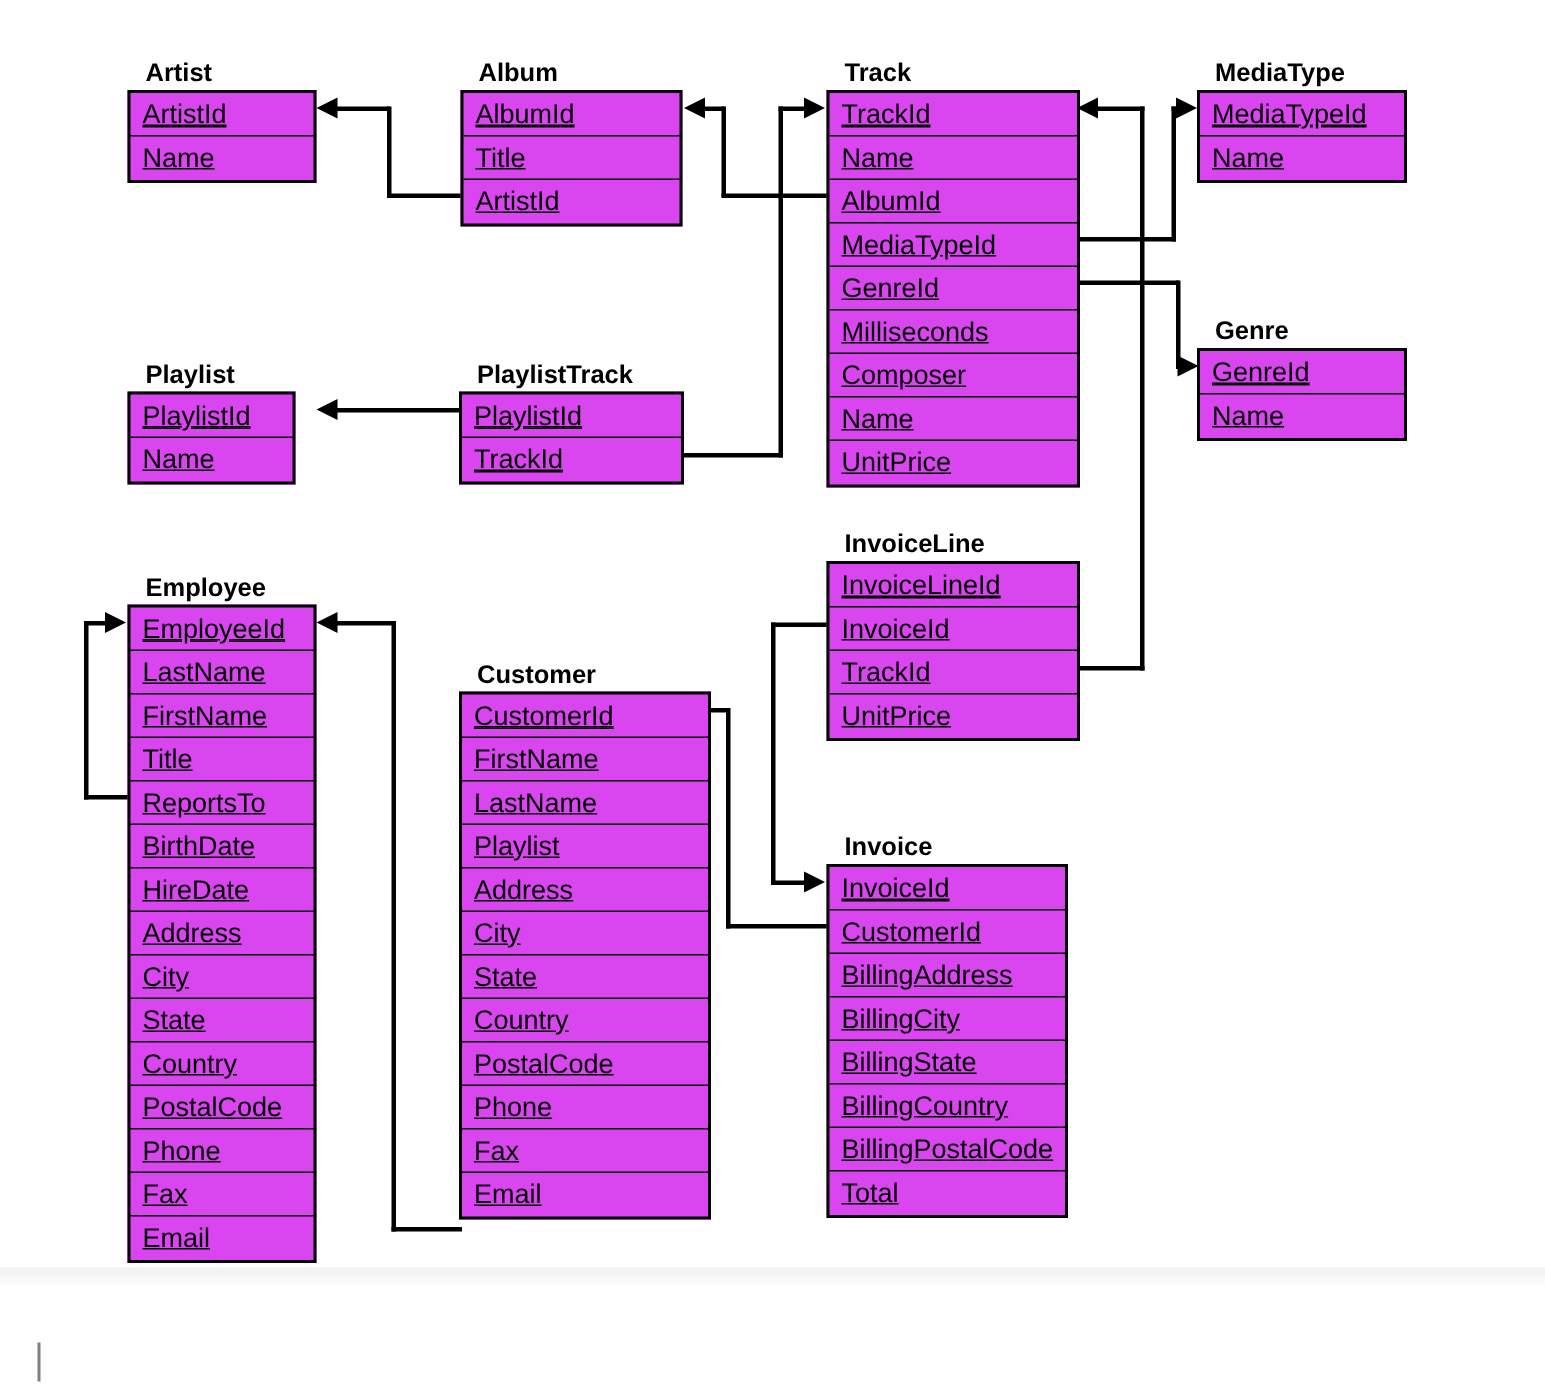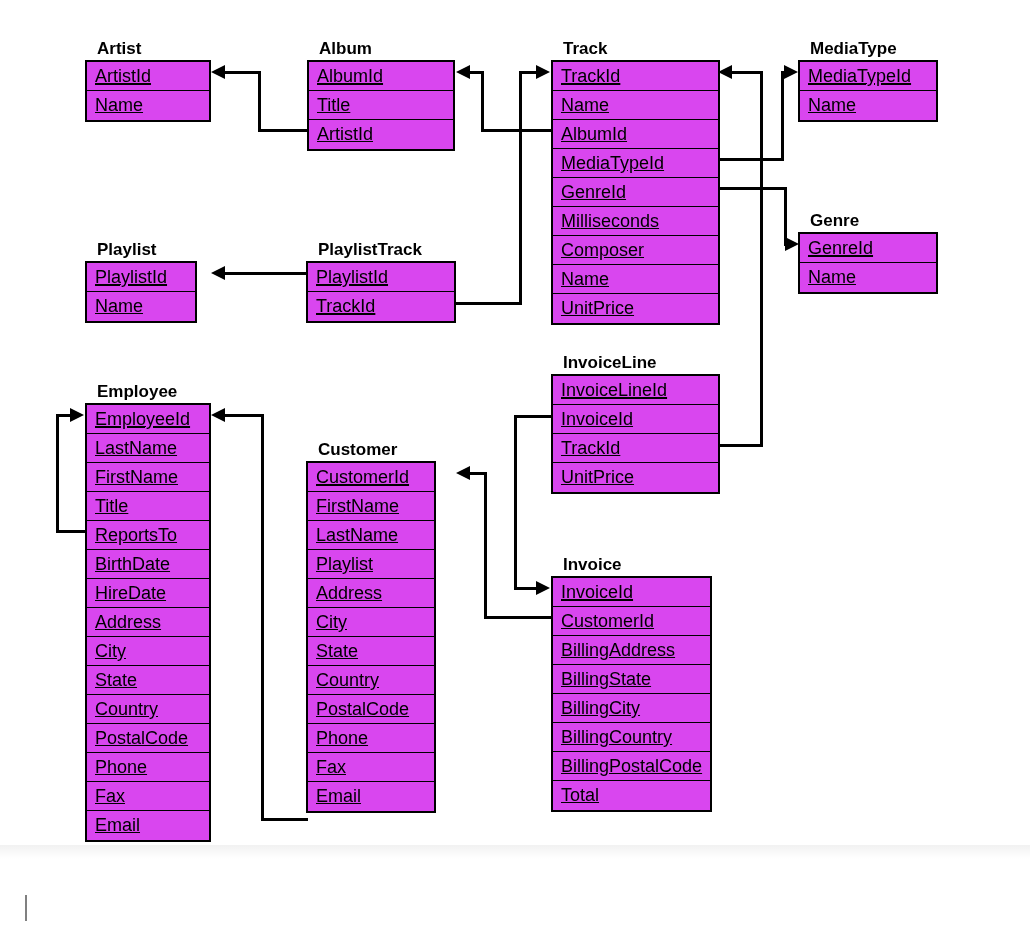--- a/index.html
+++ b/index.html
@@ -231,21 +231,21 @@
           <div class="attr"><span>Address</span></div>
           <div class="attr"><span>City</span></div>
           <div class="attr"><span>State</span></div>
           <div class="attr"><span>Country</span></div>
           <div class="attr"><span>PostalCode</span></div>
           <div class="attr"><span>Phone</span></div>
           <div class="attr"><span>Fax</span></div>
           <div class="attr"><span>Email</span></div>
         </div>
       </div>
-      <div class="entity" style="left: 306px; top: 461px; width: 130px;">
+      <div class="entity" style="left: 306px; top: 461px; width: 168px;">
         <div class="entity-title">Customer</div>
         <div class="entity-box">
           <div class="attr"><span class="k">CustomerId</span></div>
           <div class="attr"><span>FirstName</span></div>
           <div class="attr"><span>LastName</span></div>
           <div class="attr"><span>Playlist</span></div>
           <div class="attr"><span>Address</span></div>
           <div class="attr"><span>City</span></div>
           <div class="attr"><span>State</span></div>
           <div class="attr"><span>Country</span></div>
@@ -263,22 +263,22 @@
           <div class="attr"><span>TrackId</span></div>
           <div class="attr"><span>UnitPrice</span></div>
         </div>
       </div>
       <div class="entity" style="left: 551px; top: 576px; width: 161px;">
         <div class="entity-title">Invoice</div>
         <div class="entity-box">
           <div class="attr"><span class="k">InvoiceId</span></div>
           <div class="attr"><span>CustomerId</span></div>
           <div class="attr"><span>BillingAddress</span></div>
+          <div class="attr"><span>BillingCity</span></div>
           <div class="attr"><span>BillingState</span></div>
-          <div class="attr"><span>BillingCity</span></div>
           <div class="attr"><span>BillingCountry</span></div>
           <div class="attr"><span>BillingPostalCode</span></div>
           <div class="attr"><span>Total</span></div>
         </div>
       </div>
     </div>
 
   <div class="page-shadow"></div>
   <div class="text-caret"></div>
 </div>

